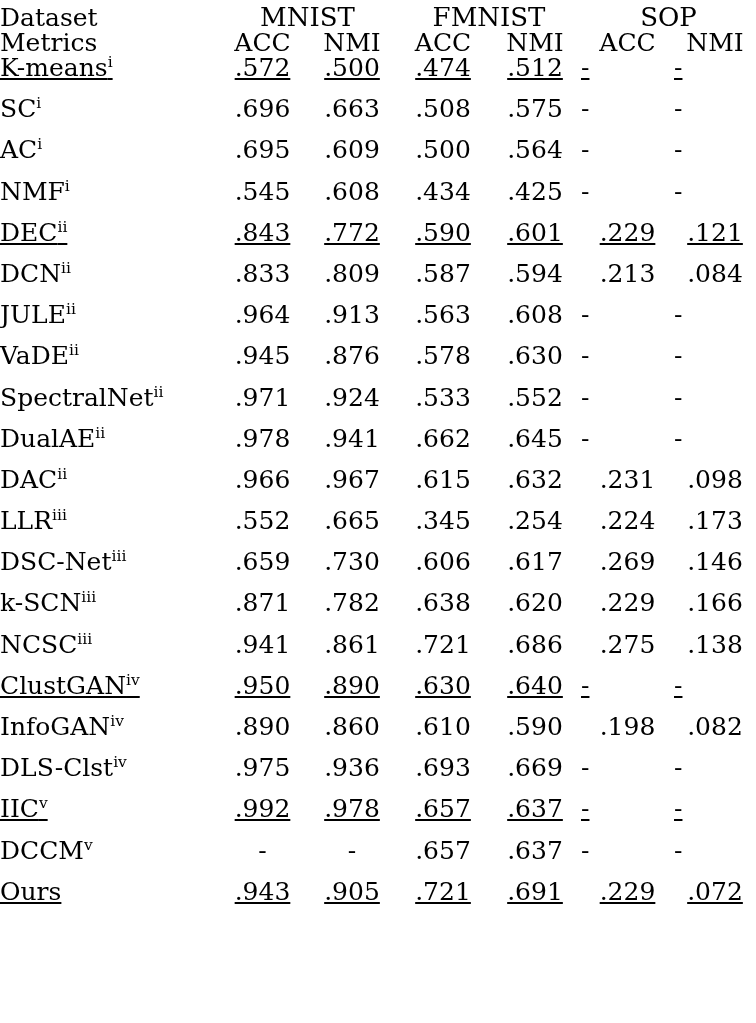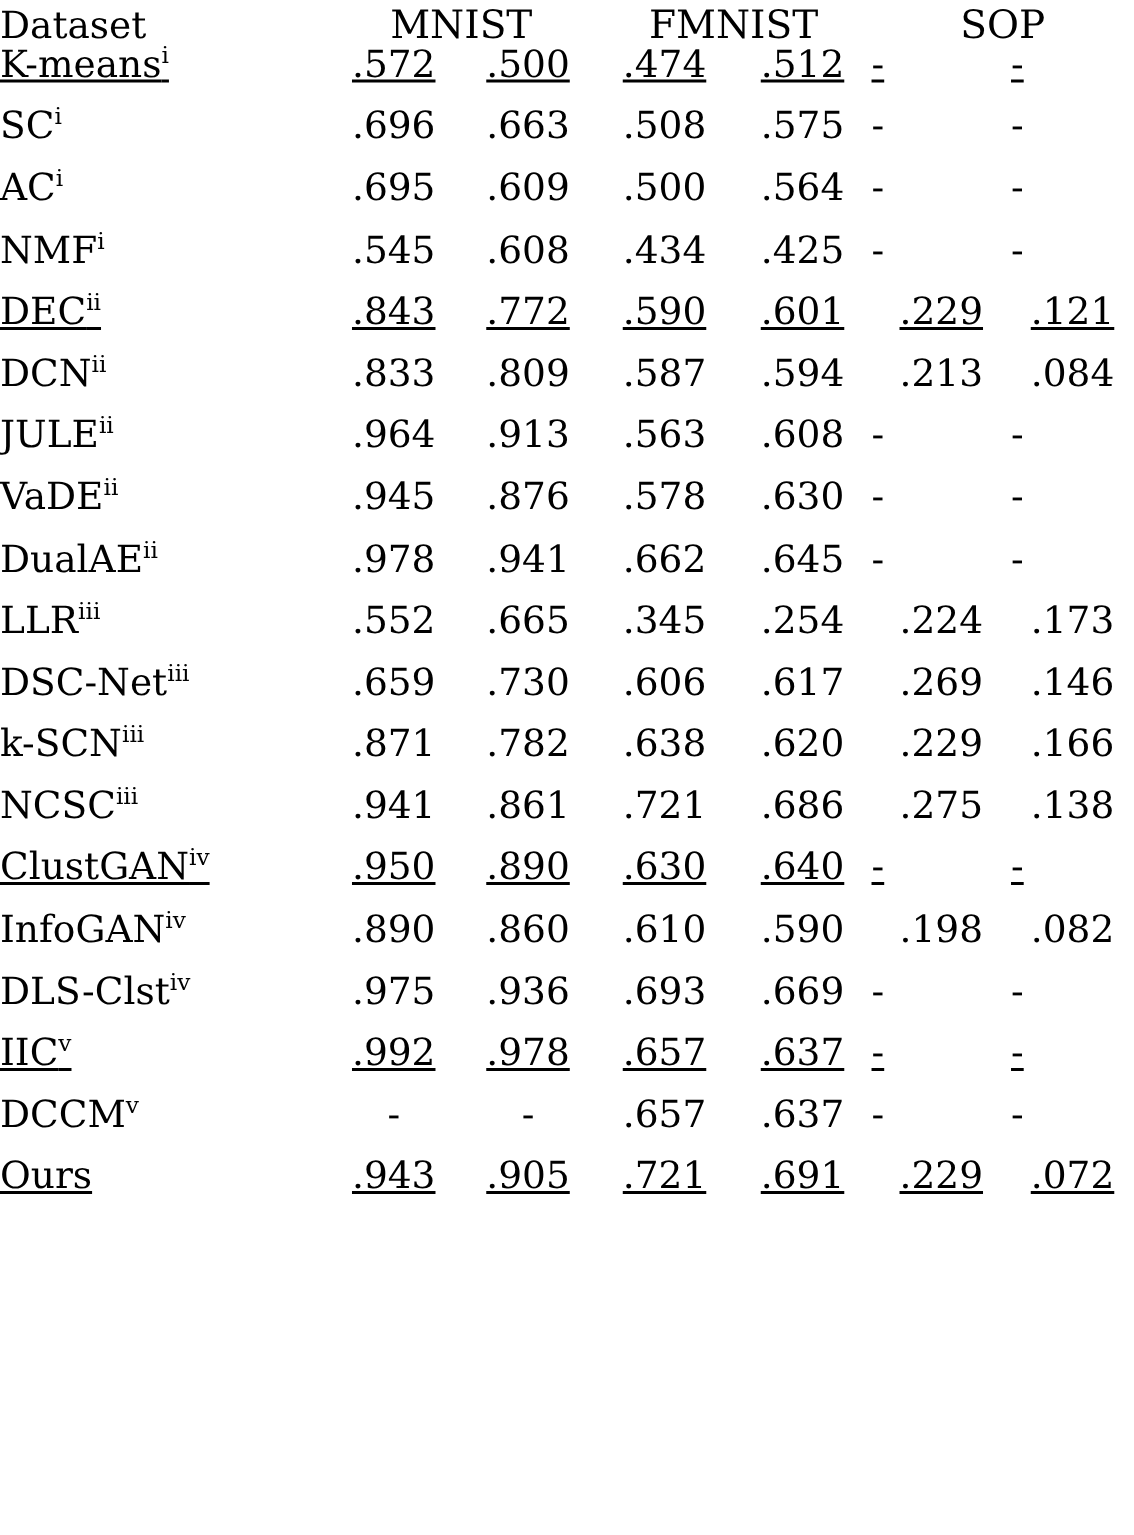--- a/index.html
+++ b/index.html
@@ -92,20 +92,29 @@
       <col class="c-sop-acc">
       <col class="c-sop-nmi">
     </colgroup>
     <thead>
       <tr class="r-head1 rule-top">
         <th class="lbl">Dataset</th>
         <th class="grp" colspan="2">MNIST</th>
         <th class="grp" colspan="2">FMNIST</th>
         <th class="grp" colspan="2">SOP</th>
       </tr>
+      <tr class="r-head2 rule-thin">
+        <th class="lbl">Metrics</th>
+        <th class="met">ACC</th>
+        <th class="met">NMI</th>
+        <th class="met">ACC</th>
+        <th class="met">NMI</th>
+        <th class="met">ACC</th>
+        <th class="met">NMI</th>
+      </tr>
     </thead>
     <tbody id="table-body">
         <tr class="data rule-mid">
           <td class="lbl">K-means<sup>i</sup></td>
           <td class="val">.572</td>
           <td class="val">.500</td>
           <td class="val">.474</td>
           <td class="val">.512</td>
           <td class="val dash-left">-</td>
           <td class="val dash-left">-</td>
@@ -167,27 +176,45 @@
         <tr class="data">
           <td class="lbl">VaDE<sup>ii</sup></td>
           <td class="val">.945</td>
           <td class="val">.876</td>
           <td class="val">.578</td>
           <td class="val">.630</td>
           <td class="val dash-left">-</td>
           <td class="val dash-left">-</td>
         </tr>
         <tr class="data">
+          <td class="lbl">SpectralNet<sup>ii</sup></td>
+          <td class="val bold">.971</td>
+          <td class="val">.924</td>
+          <td class="val">.533</td>
+          <td class="val">.552</td>
+          <td class="val dash-left">-</td>
+          <td class="val dash-left">-</td>
+        </tr>
+        <tr class="data">
           <td class="lbl">DualAE<sup>ii</sup></td>
           <td class="val bold">.978</td>
           <td class="val bold">.941</td>
           <td class="val">.662</td>
           <td class="val">.645</td>
           <td class="val dash-left">-</td>
           <td class="val dash-left">-</td>
+        </tr>
+        <tr class="data">
+          <td class="lbl">DAC<sup>ii</sup></td>
+          <td class="val">.966</td>
+          <td class="val bold">.967</td>
+          <td class="val">.615</td>
+          <td class="val">.632</td>
+          <td class="val bold">.231</td>
+          <td class="val">.098</td>
         </tr>
         <tr class="data">
           <td class="lbl">LLR<sup>iii</sup></td>
           <td class="val">.552</td>
           <td class="val">.665</td>
           <td class="val">.345</td>
           <td class="val">.254</td>
           <td class="val">.224</td>
           <td class="val bold">.173</td>
         </tr>

